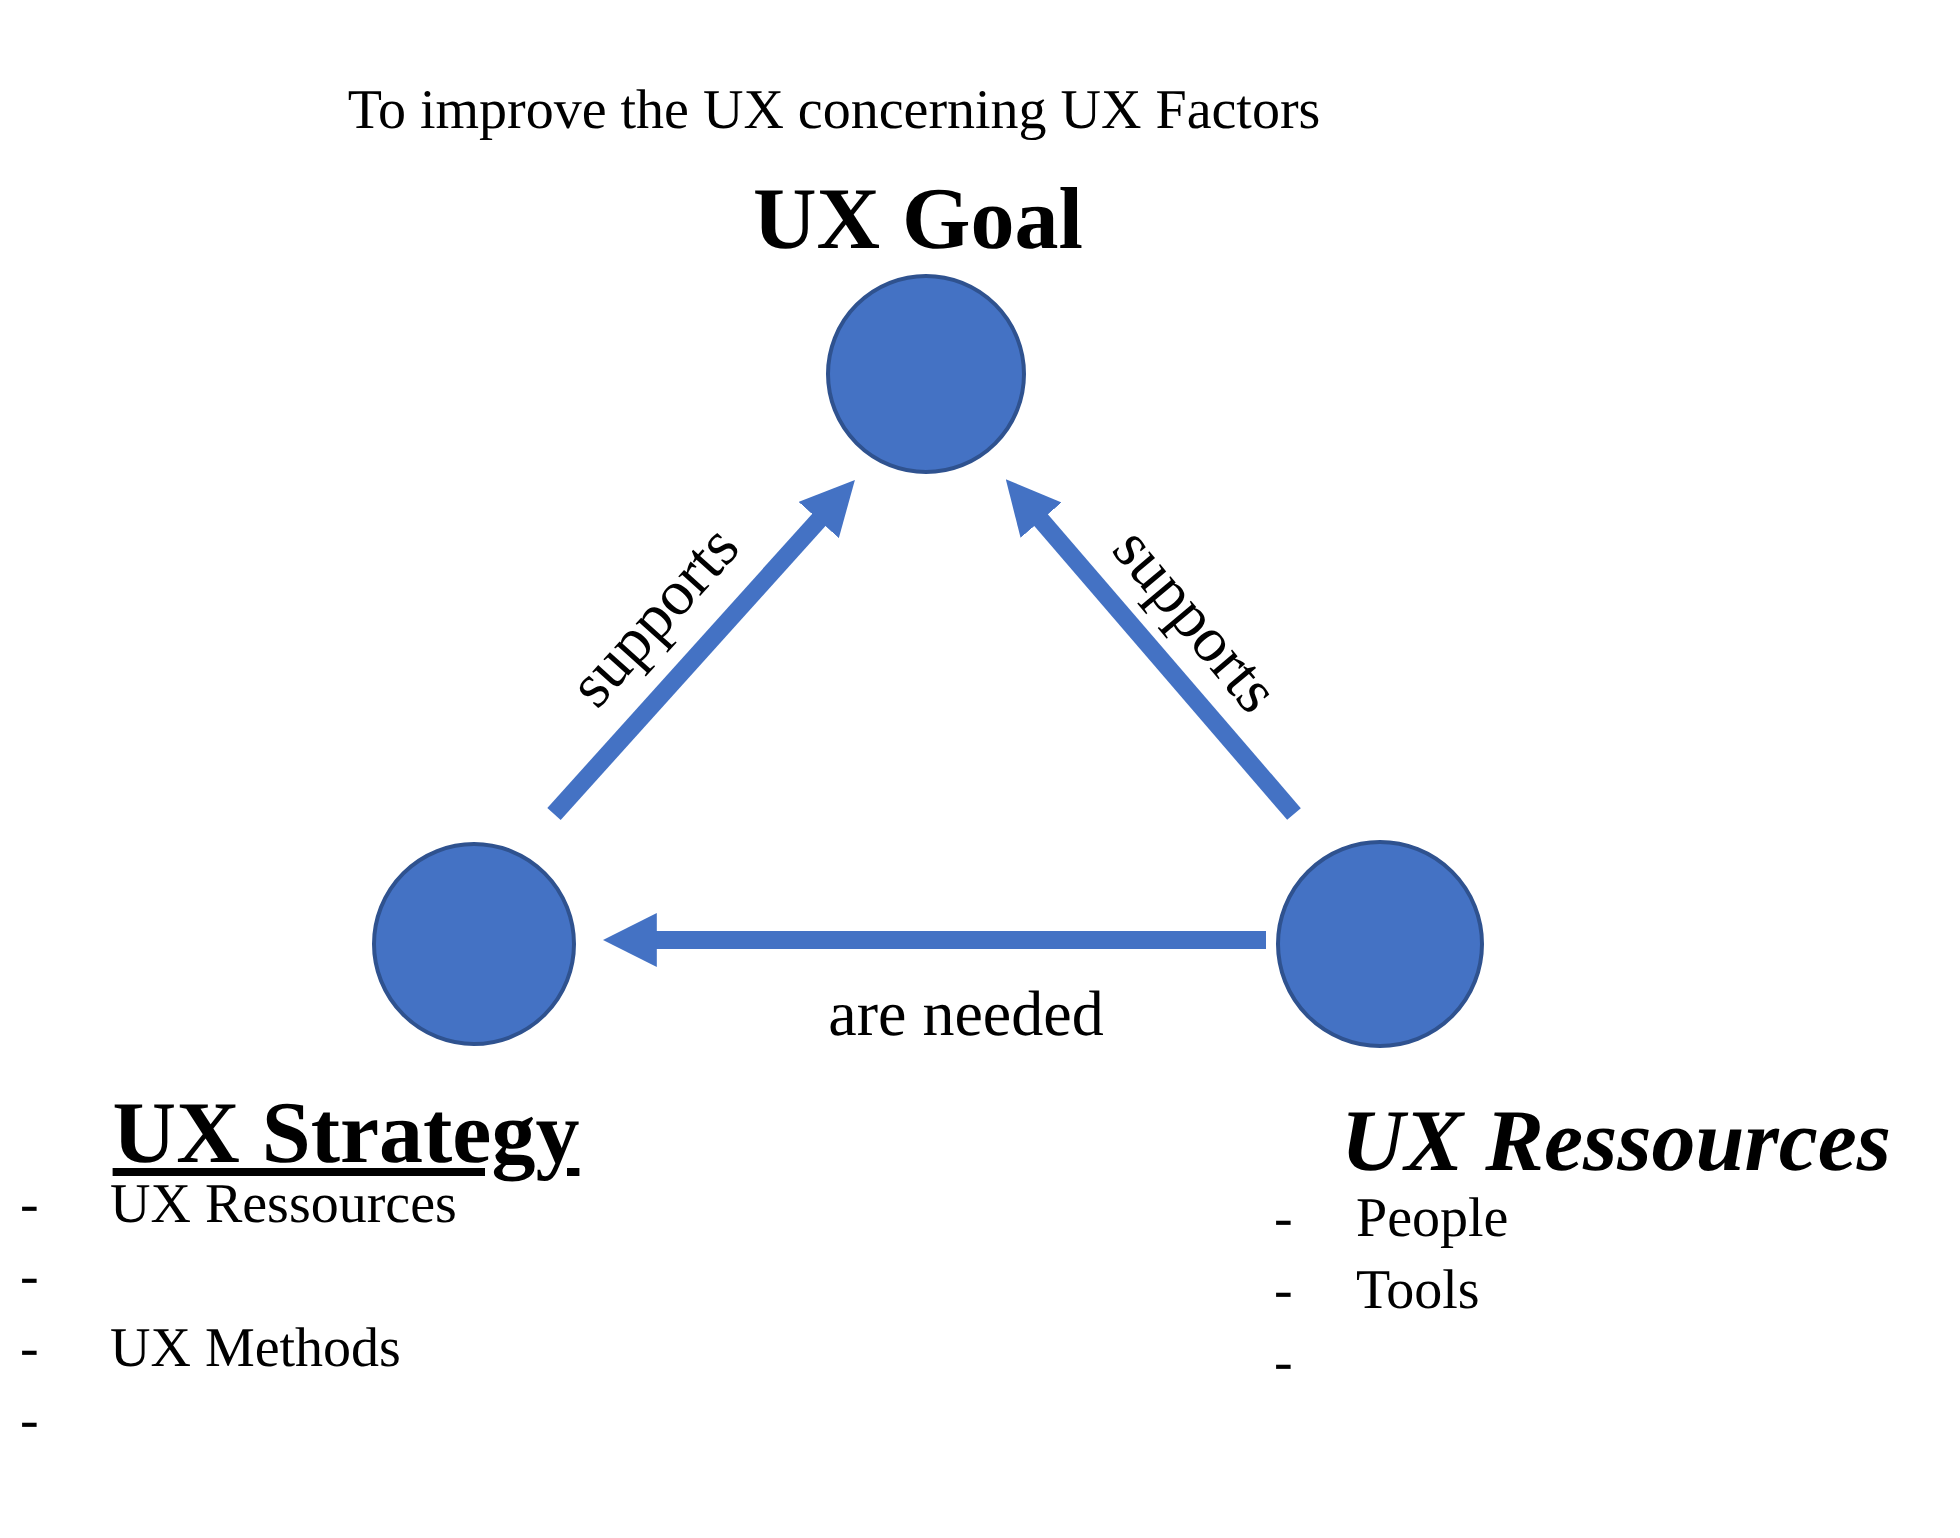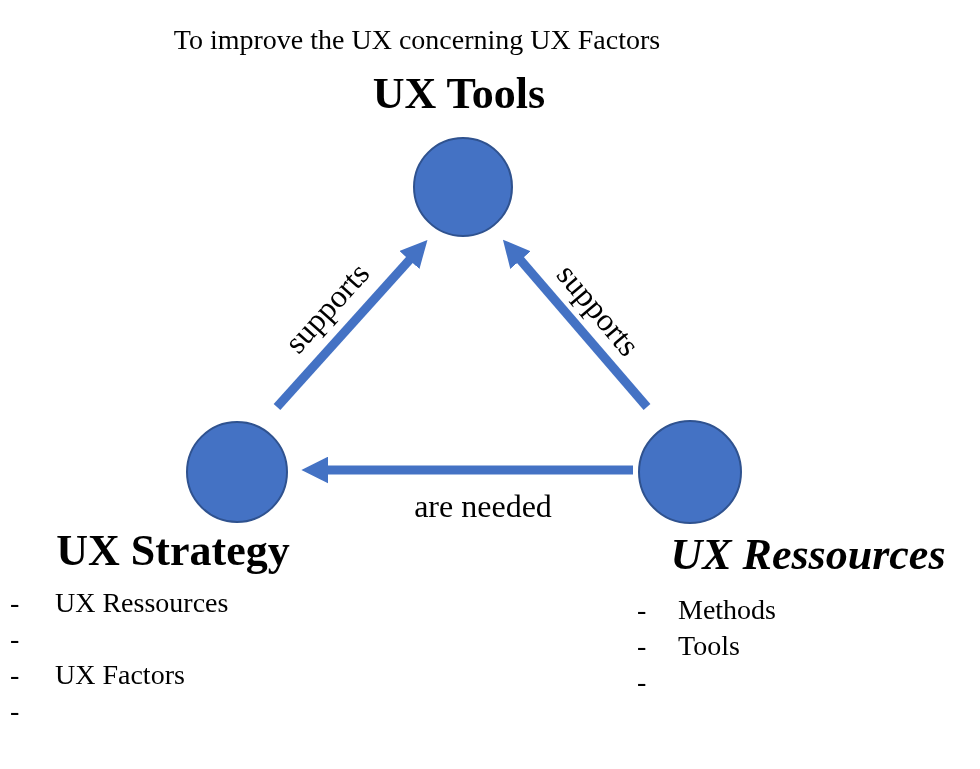--- a/index.html
+++ b/index.html
@@ -10,21 +10,21 @@
     color: var(--text, #000);
   }
   .canvas {
     position: relative;
     width: 980px;
     height: 769px;
     background: #ffffff;
     overflow: hidden;
   }
   .abs { position: absolute; }
-  .centered { transform: translateX(-50%); white-space: nowrap; }
+  .centered { transform: translateX(-50%); white-space: nowrap; margin-top: 16px; }
 
   .title {
     font-size: 28px;
     line-height: 1.2;
   }
   .node-heading {
     font-size: 44px;
     font-weight: bold;
     line-height: 1.2;
     letter-spacing: 0px;
@@ -82,53 +82,53 @@
     <line x1="647" y1="407" x2="517" y2="256" marker-end="url(#arrowhead)"></line>
     <line x1="633" y1="470" x2="323" y2="470" marker-end="url(#arrowhead)"></line>
   </svg>
 
   <div class="node-circle" style="left:413px; top:137px; width:100px; height:100px;"></div>
   <div class="node-circle" style="left:186px; top:421px; width:102px; height:102px;"></div>
   <div class="node-circle" style="left:638px; top:420px; width:104px; height:104px;"></div>
 
   <div class="abs centered title" style="left:417px; top:23px;">To improve the UX concerning UX Factors</div>
 
-  <div class="abs centered node-heading" style="left:459px; top:68px;">UX Tools</div>
+  <div class="abs centered node-heading" style="left:459px; top:68px;">UX Goal</div>
 
   <div class="abs edge-label rot-left" style="left:327px; top:308px;">supports</div>
 
   <div class="abs edge-label rot-right" style="left:598px; top:310px;">supports</div>
 
   <div class="abs edge-label horiz" style="left:483px; top:507px;">are needed</div>
 
-  <div class="abs centered node-heading" style="left:173px; top:525px;">UX Strategy</div>
+  <div class="abs centered node-heading" style="left:173px; top:525px;text-decoration:underline;">UX Strategy</div>
 
   <div class="bullet-list list-left" style="left:10px; top:585px;">
     <div class="bullet-row">
       <span class="dash">-</span>
       <span class="item-text">UX Ressources</span>
     </div>
     <div class="bullet-row">
       <span class="dash">-</span>
     </div>
     <div class="bullet-row">
       <span class="dash">-</span>
-      <span class="item-text">UX Factors</span>
+      <span class="item-text">UX Methods</span>
     </div>
     <div class="bullet-row">
       <span class="dash">-</span>
     </div>
   </div>
 
   <div class="abs centered node-heading" style="left:808px; top:529px;font-style:italic;">UX Ressources</div>
 
   <div class="bullet-list list-right" style="left:637px; top:592px;">
     <div class="bullet-row">
       <span class="dash">-</span>
-      <span class="item-text">Methods</span>
+      <span class="item-text">People</span>
     </div>
     <div class="bullet-row">
       <span class="dash">-</span>
       <span class="item-text">Tools</span>
     </div>
     <div class="bullet-row">
       <span class="dash">-</span>
     </div>
   </div>
 

